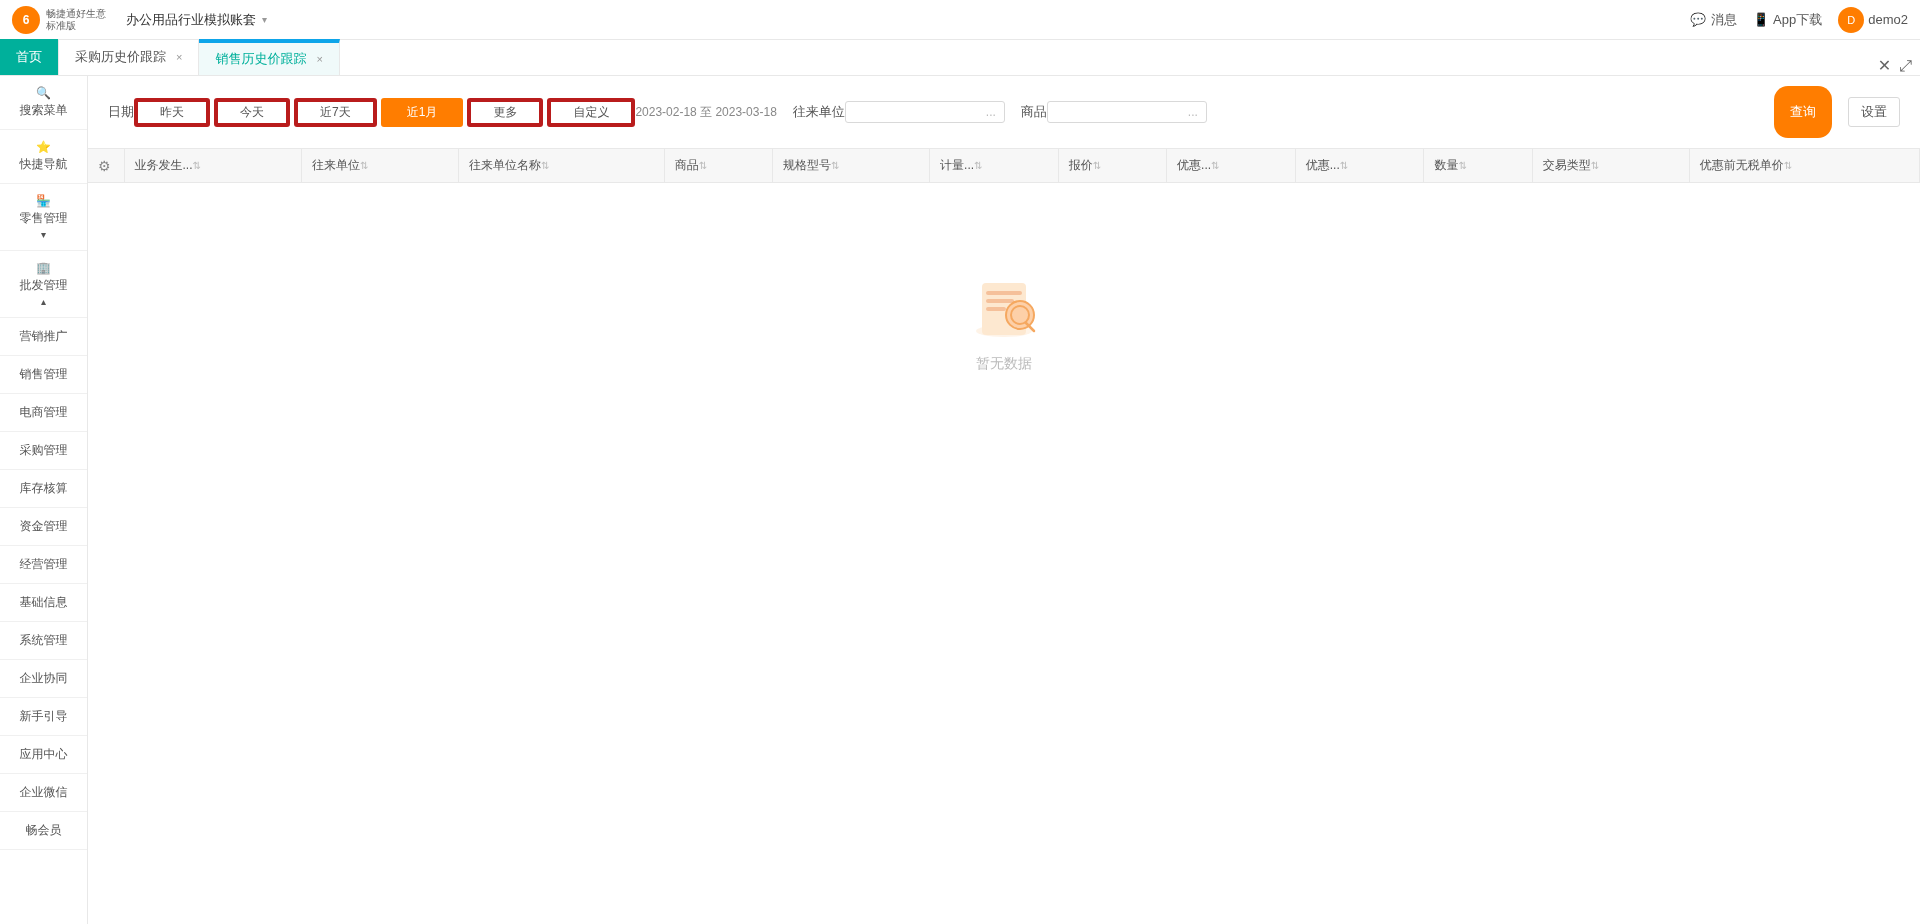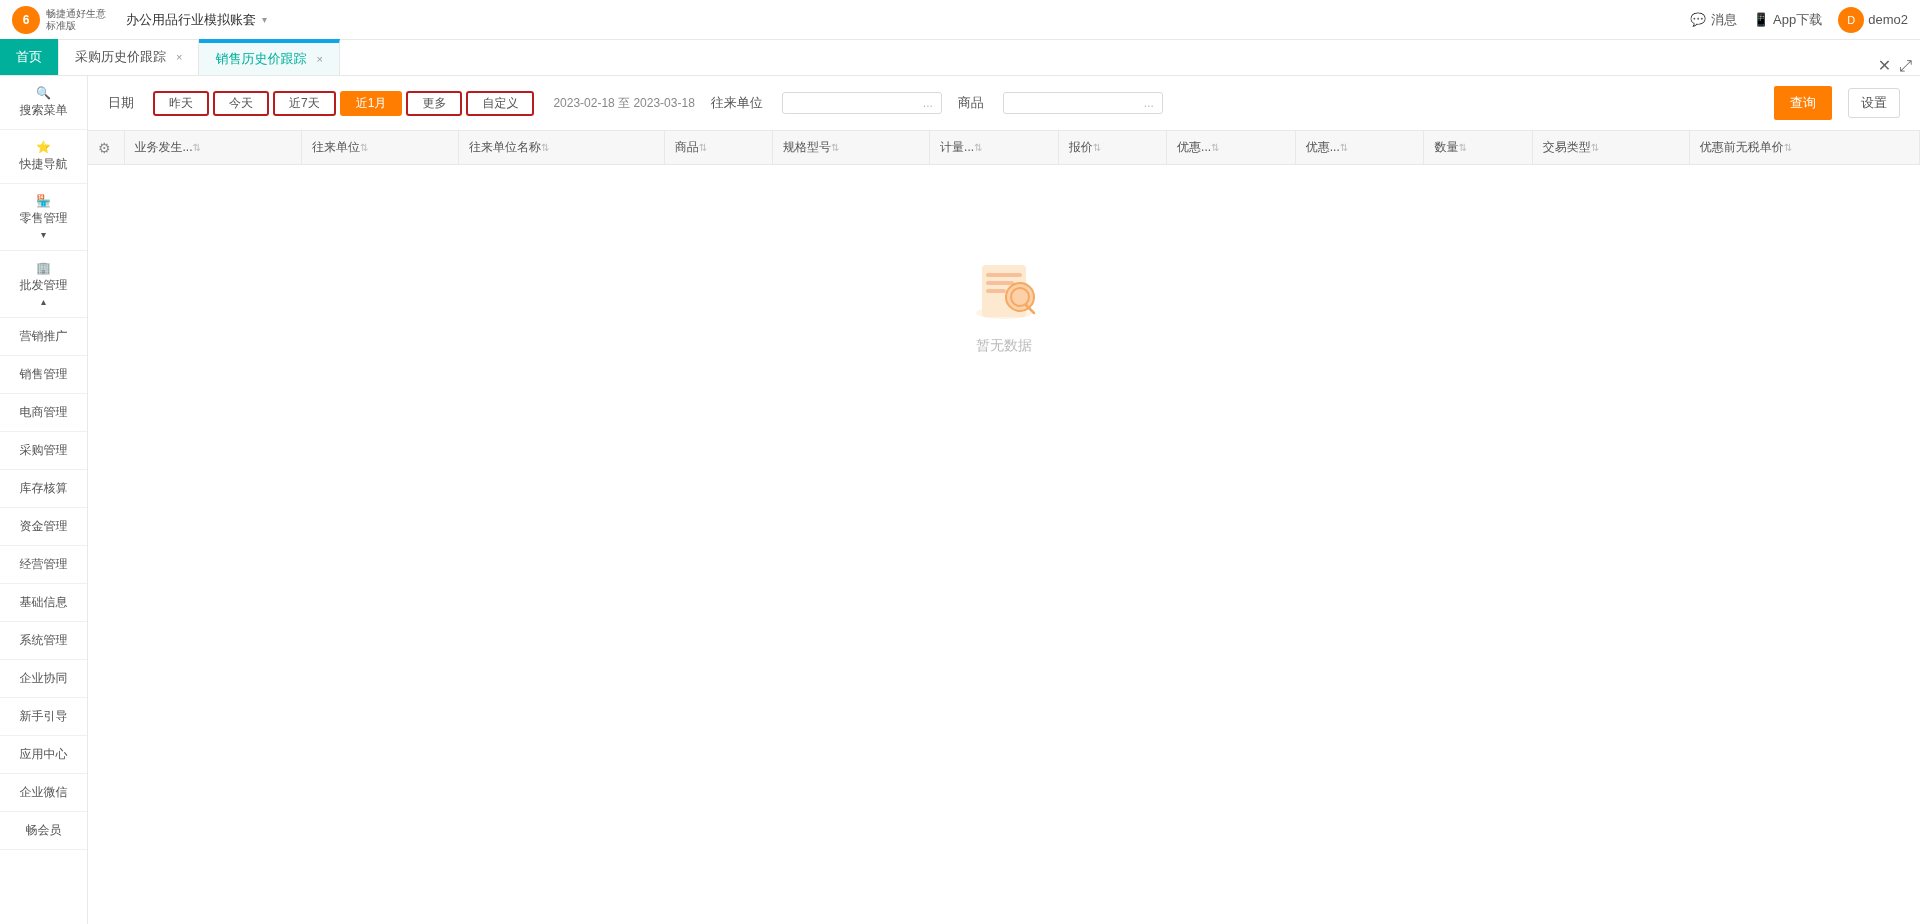--- a/index.html
+++ b/index.html
@@ -135,26 +135,26 @@
     .filter-area {
       background: #fff;
       padding: 10px 20px;
       border-bottom: 1px solid #e8e8e8;
       display: flex;
       align-items: center;
       gap: 16px;
       flex-shrink: 0;
       flex-wrap: wrap;
     }
-    .filter-group { display: flex; align-items: center; gap: 19px; }
+    .filter-group { display: flex; align-items: center; gap: 0; }
     .filter-label { color: #555; font-size: 13px; white-space: nowrap; }
     .date-shortcuts { display: flex; align-items: center; gap: 4px; }
     .date-btn {
-      padding: 2px 14px;
-      border: 2px solid #b91c1c;
+      padding: 2px 22px;
+      border: 4px solid #b91c1c;
       border-radius: 3px;
       cursor: pointer;
       font-size: 12px;
       color: #555;
       background: #fff;
     }
     .date-btn.active {
       background: #ff7d00;
       color: white;
       border-color: #ff7d00;
@@ -170,22 +170,22 @@
       justify-content: space-between;
       background: #fff;
       cursor: pointer;
     }
     .filter-input-placeholder { color: #bbb; font-size: 12px; }
     .filter-dots { color: #bbb; font-size: 12px; }
     .query-btn {
       background: #ff7d00;
       color: white;
       border: none;
-      border-radius: 2px;
-      padding: 8px 16px;
+      border-radius: 14px;
+      padding: 17px 16px;
       font-size: 13px;
       cursor: pointer;
       margin-left: auto;
     }
     .settings-btn {
       background: #fff;
       color: #555;
       border: 1px solid #d9d9d9;
       border-radius: 3px;
       padding: 5px 12px;

